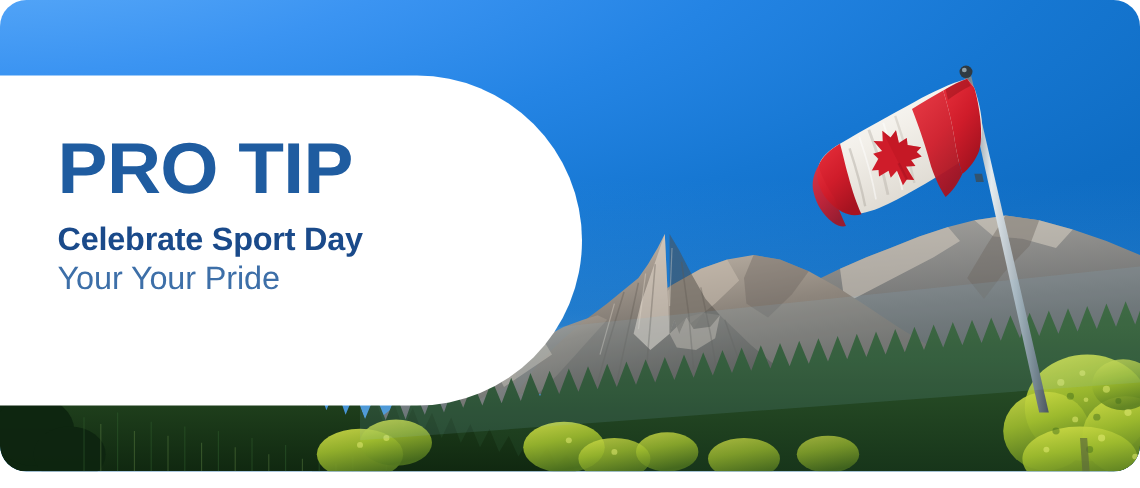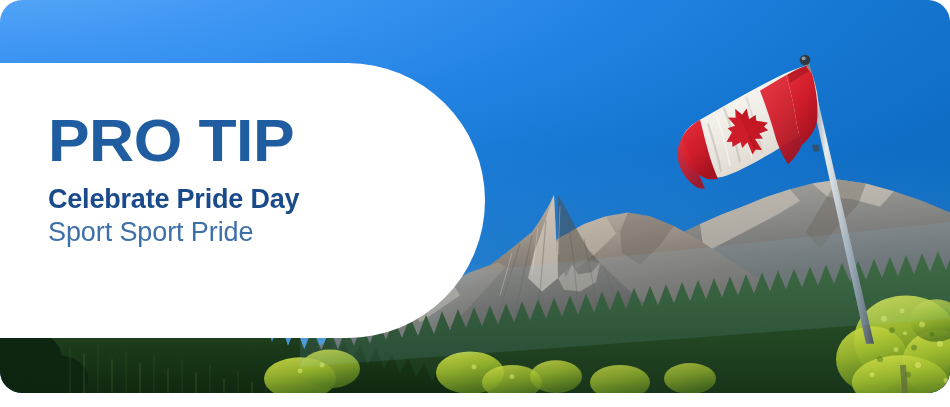--- a/index.html
+++ b/index.html
@@ -362,17 +362,17 @@
         <path d="M300 300 L950 230 L950 330 L300 380 Z" fill="#8fc4ea" opacity="0.12"></path>
 
       </g>
     </svg>
   </div>
 
   <div class="card"></div>
 
   <div class="textblock">
     <div class="pro-tip">PRO TIP</div>
-    <div class="headline">Celebrate Pride Day</div>
-    <div class="subline">Sport Sport Pride</div>
+    <div class="headline">Celebrate Sport Day</div>
+    <div class="subline">Your Your Pride</div>
   </div>
 
 </div>
 
 </body></html>

